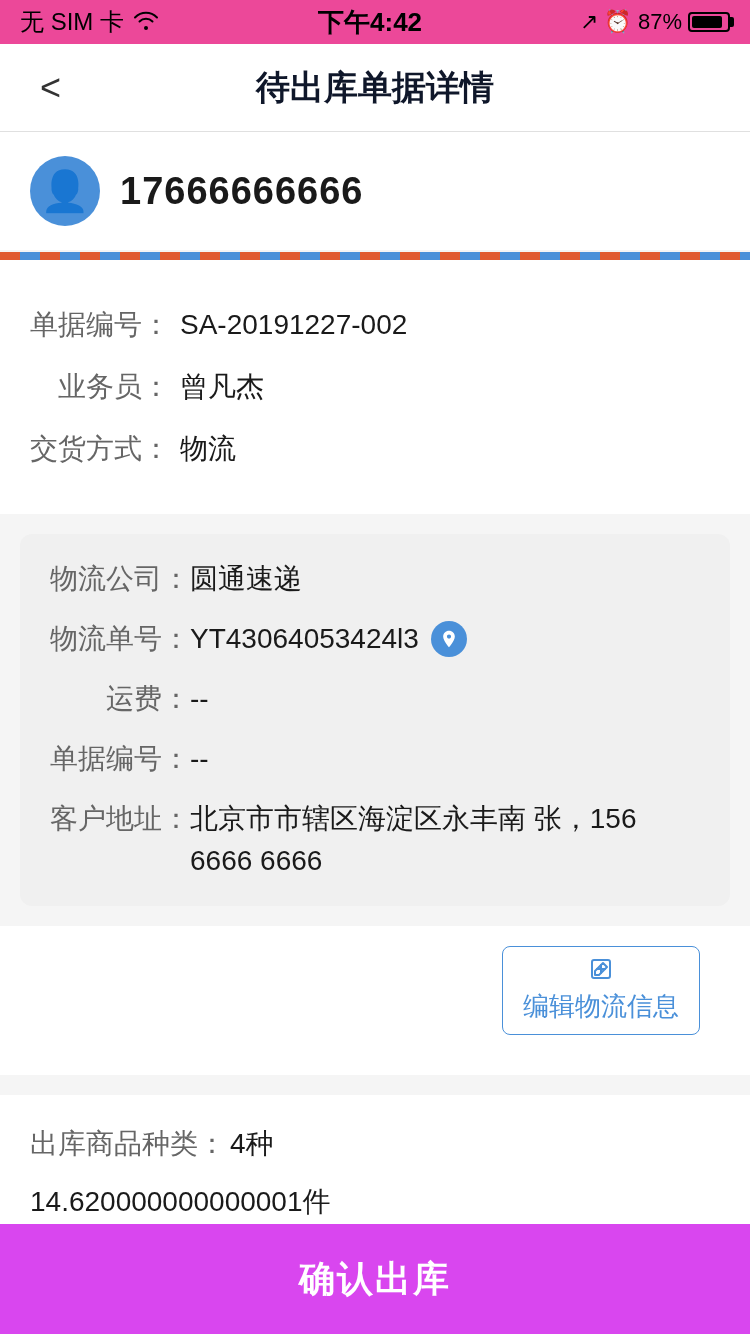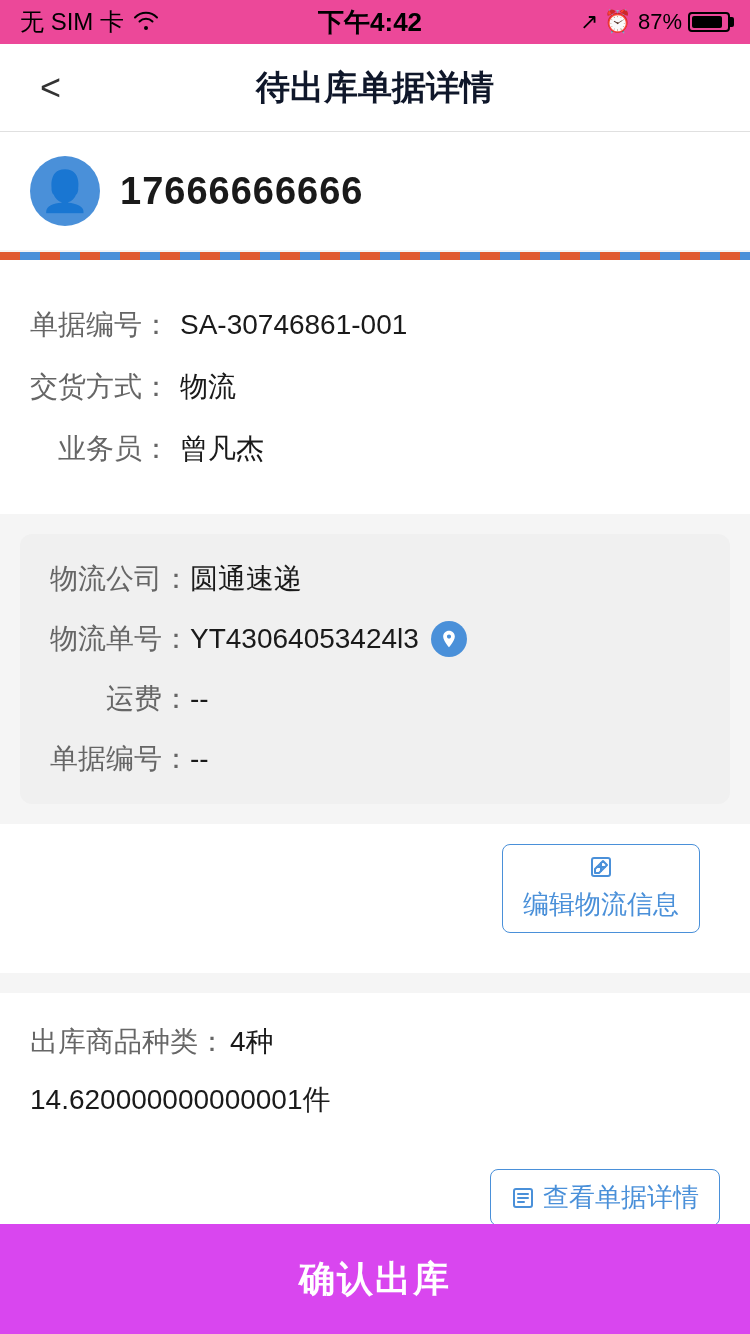--- a/index.html
+++ b/index.html
@@ -297,29 +297,29 @@
       <span class="avatar-icon">👤</span>
     </div>
     <span class="customer-phone">17666666666</span>
   </div>
 
   <div class="dashed-divider"></div>
 
   <div class="info-section">
     <div class="info-row">
       <span class="info-label">单据编号：</span>
-      <span class="info-value">SA-30746861-001</span>
+      <span class="info-value">SA-20191227-002</span>
+    </div>
+    <div class="info-row">
+      <span class="info-label">业务员：</span>
+      <span class="info-value">曾凡杰</span>
     </div>
     <div class="info-row">
       <span class="info-label">交货方式：</span>
       <span class="info-value">物流</span>
-    </div>
-    <div class="info-row">
-      <span class="info-label">业务员：</span>
-      <span class="info-value">曾凡杰</span>
     </div>
   </div>
 
   <div class="logistics-card">
     <div class="logistics-row">
       <span class="logistics-label">物流公司：</span>
       <span class="logistics-value">圆通速递</span>
     </div>
     <div class="logistics-row">
       <span class="logistics-label">物流单号：</span>
@@ -333,20 +333,24 @@
       </span>
     </div>
     <div class="logistics-row">
       <span class="logistics-label">运费：</span>
       <span class="logistics-value">--</span>
     </div>
     <div class="logistics-row">
       <span class="logistics-label">单据编号：</span>
       <span class="logistics-value">--</span>
     </div>
+    <div class="logistics-row">
+      <span class="logistics-label">客户地址：</span>
+      <span class="logistics-value" style="flex-wrap:wrap;">北京市市辖区海淀区永丰南  张，156 6666 6666</span>
+    </div>
   </div>
 
   <div class="edit-btn-wrap">
     <div class="edit-logistics-btn">
       <svg width="24" height="24" viewBox="0 0 24 24" fill="none" stroke="#4a90d9" stroke-width="2" stroke-linecap="round" stroke-linejoin="round">
         <rect x="3" y="3" width="18" height="18" rx="2"></rect>
         <path d="M8 12h8M12 8v8"></path>
         <path d="M14 6l4 4-8 8-4 0 0-4z"></path>
       </svg>
       <span>编辑物流信息</span>

